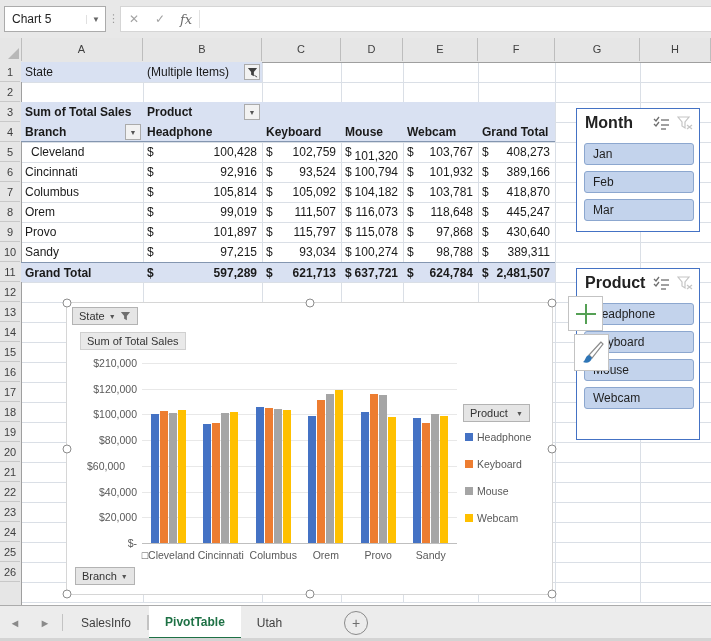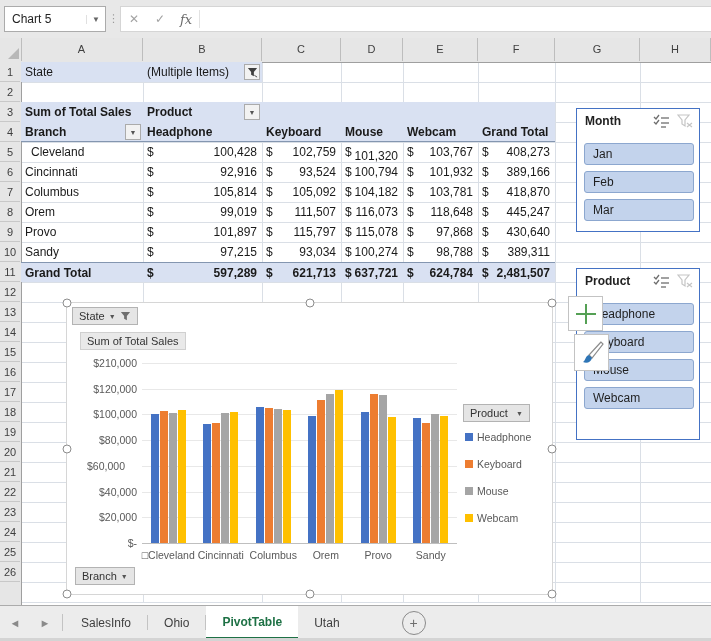--- a/index.html
+++ b/index.html
@@ -52,21 +52,21 @@
            padding:2px 6px;white-space:nowrap;}
   .cgrid{position:absolute;height:1px;background:#E8E8E8;}
   .ytick{position:absolute;font-size:10.5px;color:#595959;text-align:right;transform:translateY(-50%);}
   .xtick{position:absolute;font-size:10.5px;color:#595959;text-align:center;transform:translateX(-50%);white-space:nowrap;}
   .bar{position:absolute;width:8px;}
   .legit{position:absolute;display:flex;align-items:center;gap:4px;font-size:10.5px;color:#595959;}
   .legsq{width:8px;height:8px;display:inline-block;}
   
   .slicer{background:#fff;border:1px solid #4472C4;box-sizing:border-box;z-index:6;}
   .slhead{display:flex;align-items:center;padding:5px 6px 2px 8px;}
-  .sltitle{font-weight:bold;font-size:12px;color:#222;flex:1;}
+  .sltitle{font-weight:bold;font-size:16px;color:#222;flex:1;}
   .slitem{position:absolute;left:7px;width:110px;height:22px;border:1px solid #8CA7CF;border-radius:3px;
           background:#C3D3EC;font-size:12px;color:#1F1F1F;display:flex;align-items:center;
           padding-left:8px;box-sizing:border-box;}
   
   .floatbtn{background:#fff;border:1px solid #C3C3C3;display:flex;align-items:center;justify-content:center;z-index:8;}
   
   #tabbar{left:0;top:605px;width:711px;height:33px;background:#ECECEC;border-top:1px solid #ABABAB;
           display:flex;align-items:stretch;}
   .navarr{width:30px;display:flex;align-items:center;justify-content:center;color:#8A8A8A;font-size:11px;}
   #tabsep0{width:1px;background:#C3C3C3;margin:8px 2px;}
@@ -318,21 +318,20 @@
   </svg>
 </div>
 
 <div id="tabbar" class="abs">
   <span class="navarr">◄</span>
   <span class="navarr">►</span>
   <span id="tabsep0"></span>
   <span id="tabslot" style="display:flex;">
       <div class="sheettab" style="position: relative;">SalesInfo</div>
       <div class="tabdiv"></div>
-      <div class="sheettab" style="position: relative;">Ohio</div>
       <div class="tabdiv"></div>
       <div class="sheettab active" style="position: relative;">PivotTable</div>
       <div class="sheettab" style="position: relative;">Utah</div>
     </span>
   <span id="addsheet">+</span>
 </div>
 <div id="bottomstrip" class="abs"></div>
 
 <div class="pcell abs hdr" style="left: 21px; top: 62px; width: 122px; font-weight: normal;">State</div>
 <div class="pcell abs hdr" style="left: 143px; top: 62px; width: 119px; font-weight: normal;">(Multiple Items)<div class="ddbtn" style="position: absolute; right: 2px; top: 2px;">

